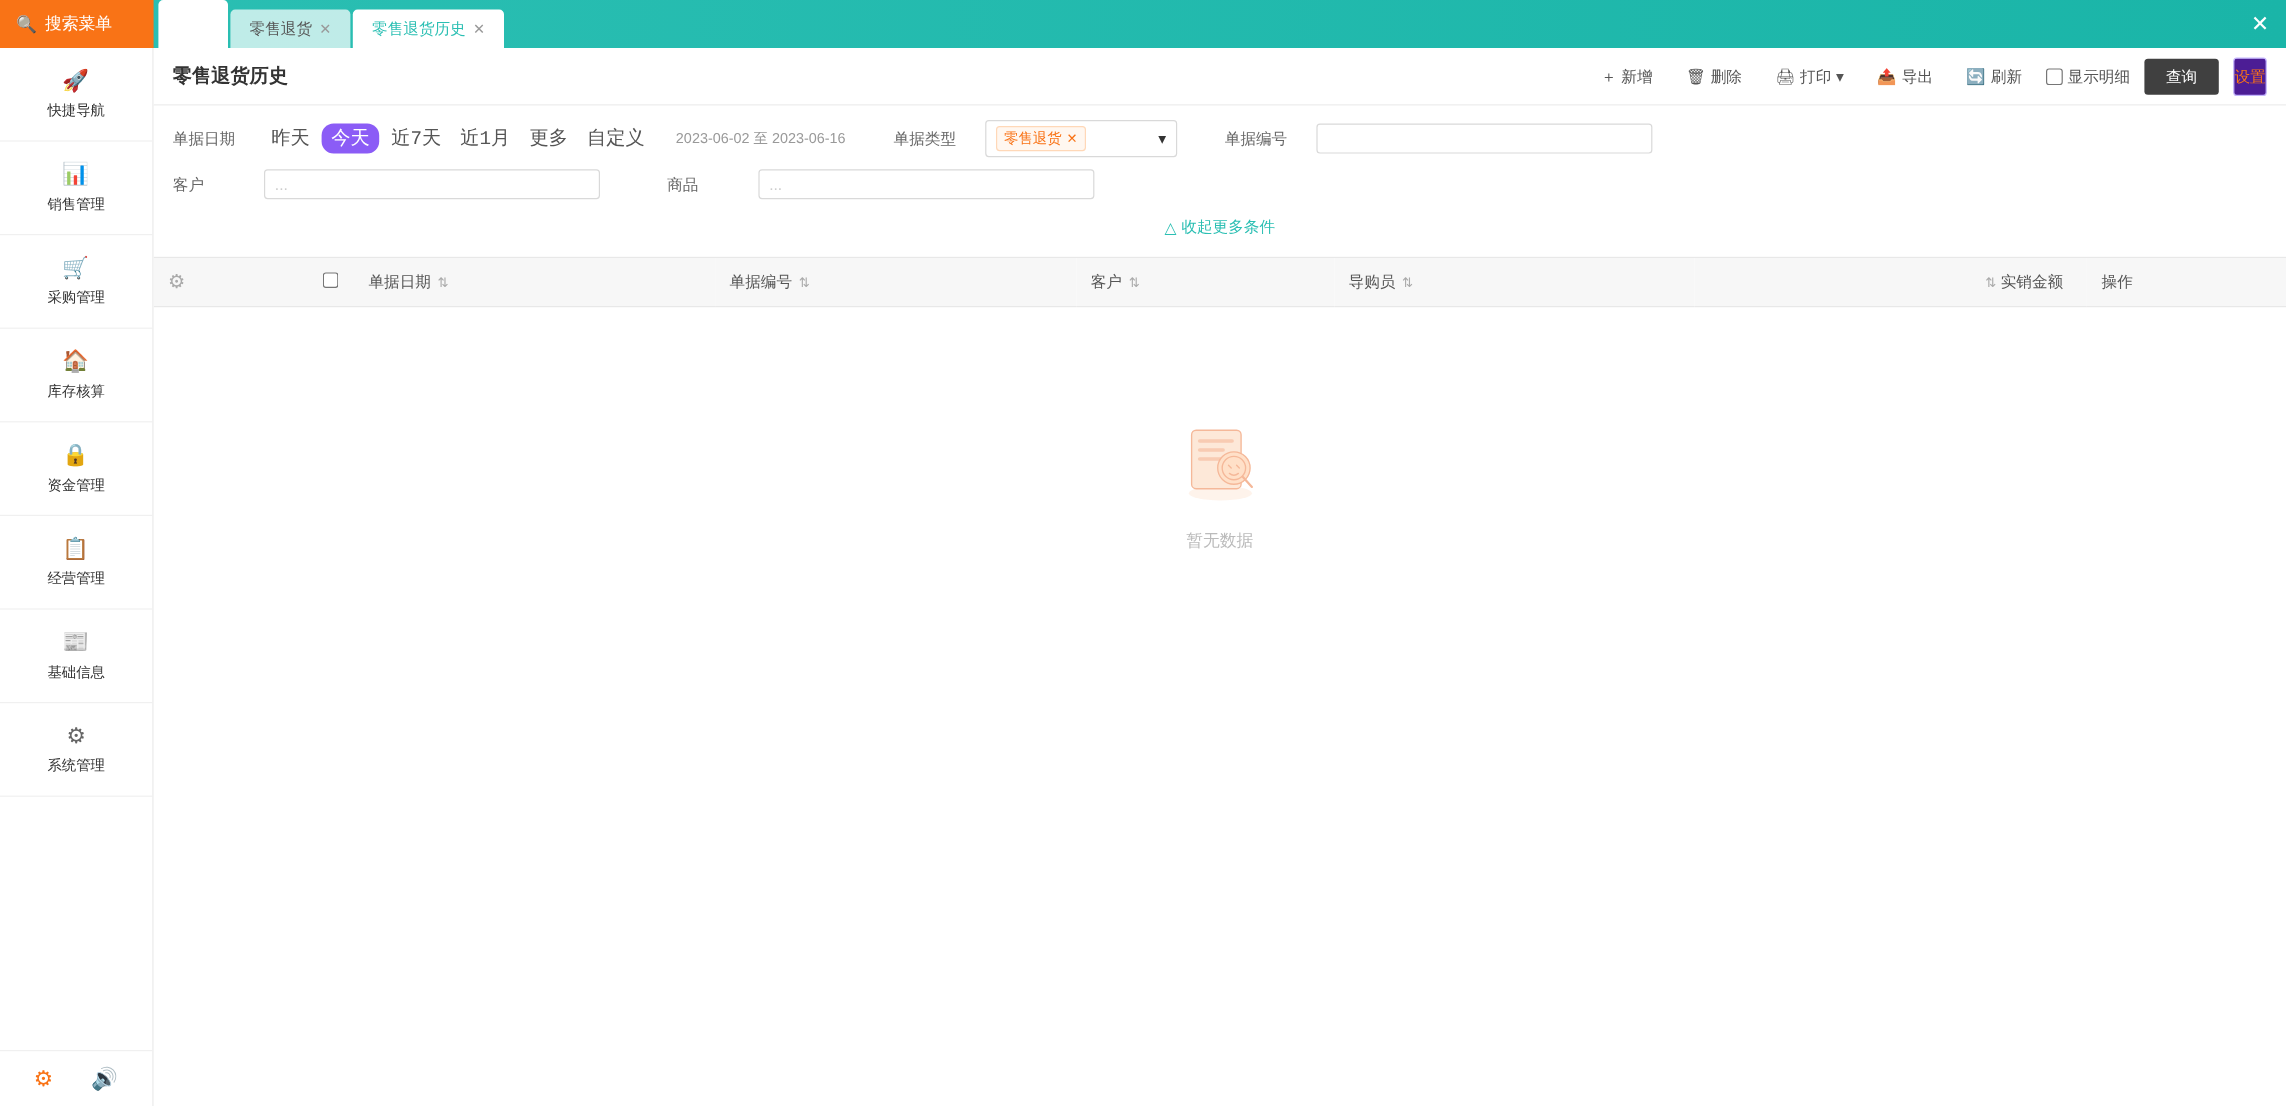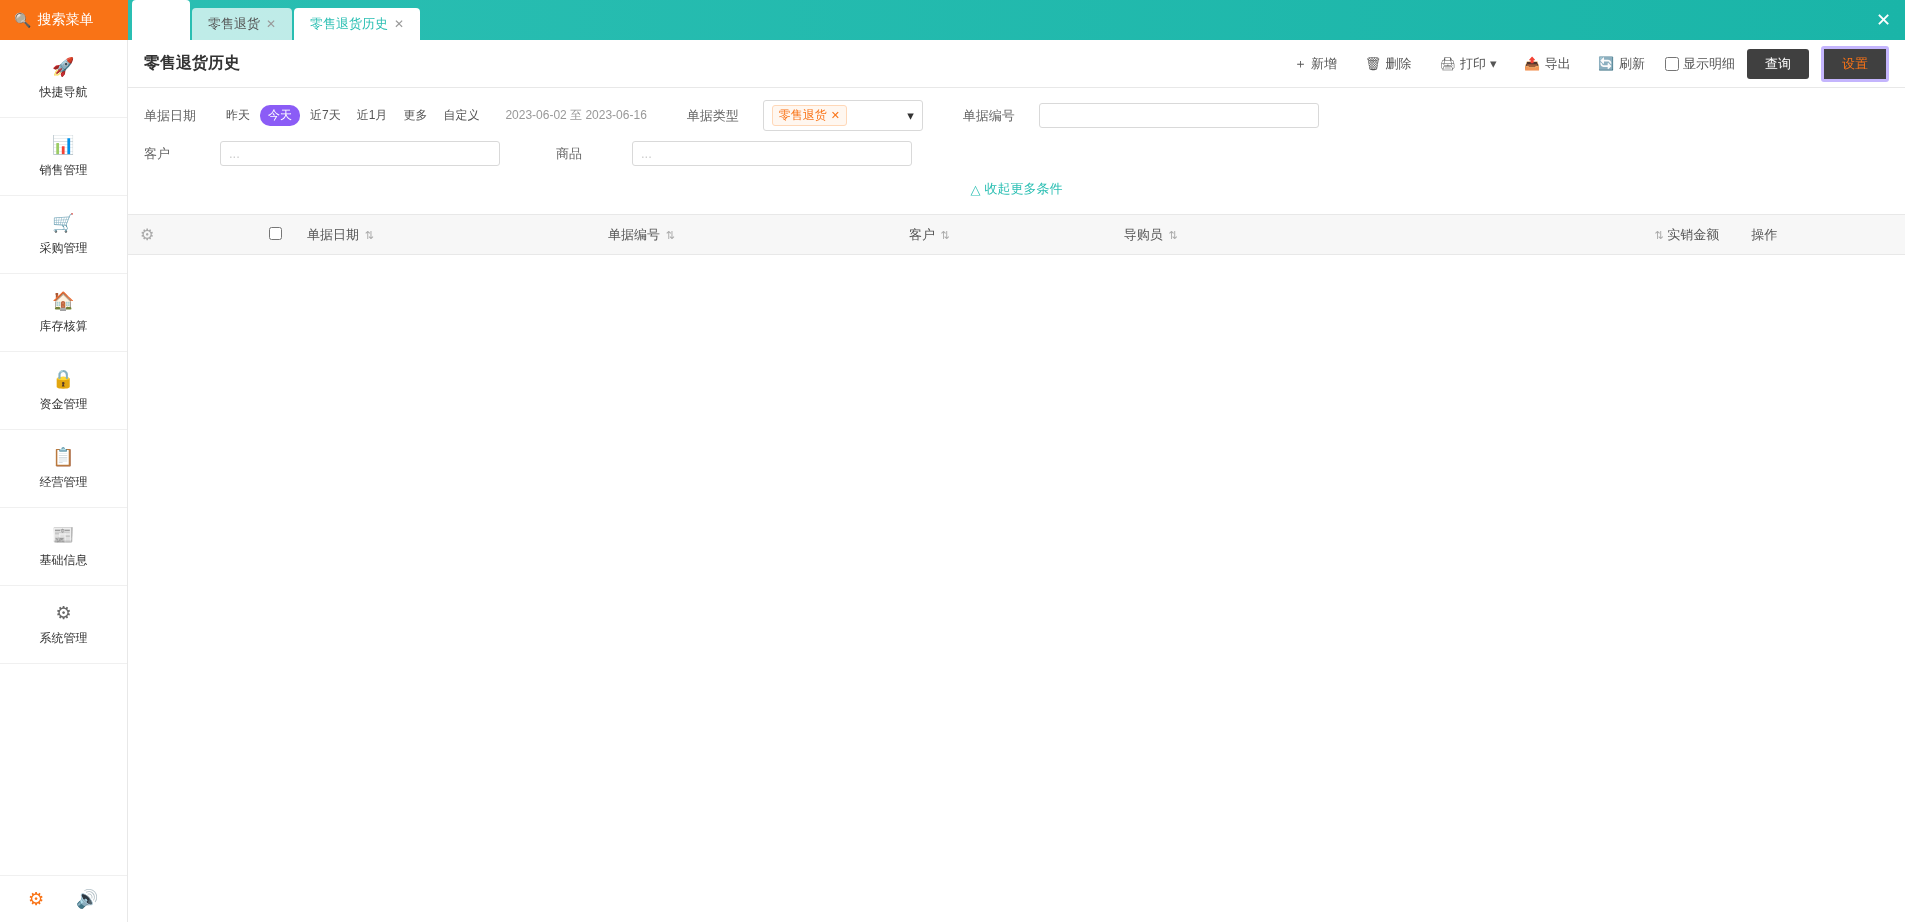--- a/index.html
+++ b/index.html
@@ -63,36 +63,36 @@
     .action-btn {
       display: flex; align-items: center; gap: 4px;
       font-size: 13px; color: #555; cursor: pointer; padding: 4px 8px;
       border: none; background: none;
     }
     .query-btn {
       background: #404040; color: white; border: none; padding: 6px 18px;
       border-radius: 3px; font-size: 13px; cursor: pointer;
     }
     .set-btn {
-      background: #404040; color: #f97316; border: 3px solid #c4b5fd; padding: 6px 18px;
+      background: #4c1d95; color: #f97316; border: 1px solid #c4b5fd; padding: 6px 0;
       border-radius: 3px; font-size: 13px; cursor: pointer;
     }
     .show-detail-label { display: flex; align-items: center; gap: 4px; font-size: 13px; color: #555; }
     .checkbox-small { width: 14px; height: 14px; }
 
     
     .filter-area {
       background: white; padding: 12px 16px; border-bottom: 1px solid #e8e8e8; flex-shrink: 0;
     }
     .filter-row { display: flex; align-items: center; gap: 16px; margin-bottom: 10px; }
     .filter-label { font-size: 13px; color: #666; min-width: 60px; white-space: nowrap; }
     .filter-date-btns { display: flex; align-items: center; gap: 4px; }
     .date-btn {
-      font-size: 12px; color: #555; cursor: pointer; padding: 2px 6px;
-      border: none; background: none;
+      font-size: 16px; color: #555; cursor: pointer; padding: 2px 6px;
+      border: none; background: none; font-family: Liberation Mono, monospace;
     }
     .date-btn.active {
       background: #8b5cf6; color: white; border-radius: 10px; padding: 2px 8px;
     }
     .filter-date-range { font-size: 12px; color: #999; margin-left: 4px; }
     .filter-select {
       display: flex; align-items: center; gap: 6px;
       border: 1px solid #d9d9d9; border-radius: 3px; padding: 4px 8px;
       background: white; cursor: pointer; min-width: 160px; font-size: 13px; color: #333;
     }
@@ -331,17 +331,35 @@
             </th>
             <th>
               <span>操作</span>
             </th>
           </tr>
         </thead>
         <tbody id="table-body">
         </tbody>
       </table>
 
+      <div class="empty-state">
+        <div class="empty-icon">
+          <svg class="empty-illustration" viewBox="0 0 120 120" xmlns="http://www.w3.org/2000/svg">
+            <ellipse cx="60" cy="100" rx="35" ry="8" fill="#fde8d8" opacity="0.5"></ellipse>
+            <rect x="28" y="30" width="55" height="65" rx="5" ry="5" fill="#fde8d8" stroke="#f5b899" stroke-width="1.5"></rect>
+            <rect x="35" y="40" width="40" height="4" rx="2" fill="#f5b899" opacity="0.6"></rect>
+            <rect x="35" y="50" width="30" height="4" rx="2" fill="#f5b899" opacity="0.6"></rect>
+            <rect x="35" y="60" width="35" height="4" rx="2" fill="#f5b899" opacity="0.6"></rect>
+            <circle cx="75" cy="72" r="18" fill="#ffe0c8" stroke="#f5b899" stroke-width="1.5"></circle>
+            <circle cx="75" cy="72" r="13" fill="none" stroke="#f5b899" stroke-width="1.5"></circle>
+            <line x1="85" y1="82" x2="95" y2="93" stroke="#f5b899" stroke-width="2.5" stroke-linecap="round"></line>
+            <line x1="69" y1="69" x2="72" y2="72" stroke="#f5b899" stroke-width="1.5" stroke-linecap="round"></line>
+            <line x1="78" y1="69" x2="81" y2="72" stroke="#f5b899" stroke-width="1.5" stroke-linecap="round"></line>
+            <path d="M70 78 Q75 82 80 78" fill="none" stroke="#f5b899" stroke-width="1.5" stroke-linecap="round"></path>
+          </svg>
+        </div>
+        <span class="empty-text">暂无数据</span>
+      </div>
     </div>
 
 
   </div>
 </div>
 
 </body></html>

